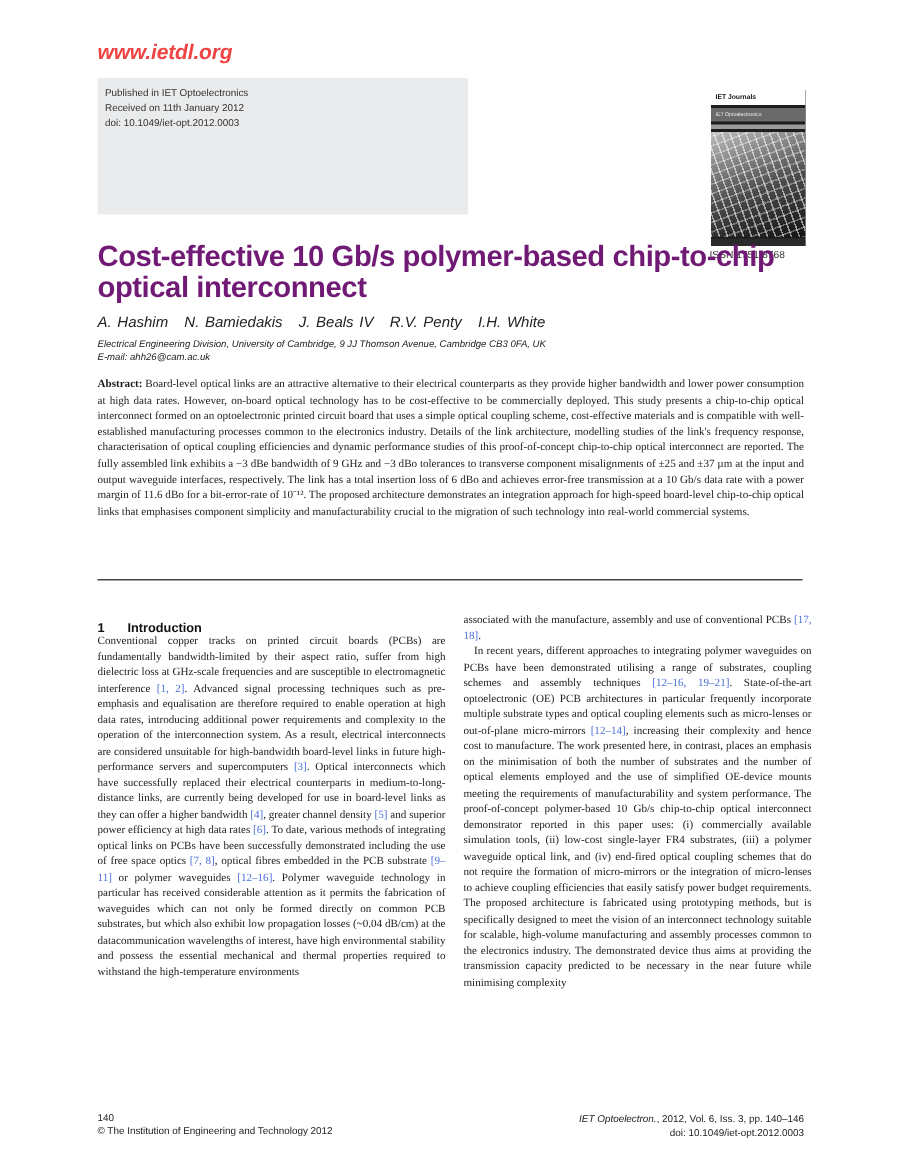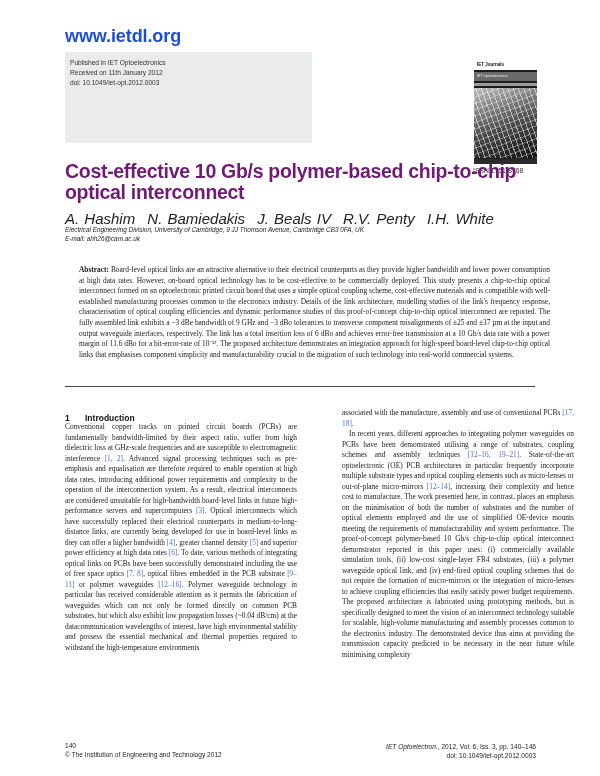--- a/index.html
+++ b/index.html
@@ -1,43 +1,43 @@
 <!DOCTYPE html>
 <html><head>
 <meta charset="utf-8">
 <style>
   html, body { margin: 0; padding: 0; background: #ffffff; }
   body { width: 600px; height: 776px; position: relative; overflow: hidden; font-family: "Liberation Serif", serif; color: #1a1a1a; }
-  .site { position: absolute; left: 65px; top: 26px; font-family: "Liberation Sans", sans-serif; font-weight: bold; font-size: 18px; color: #1d4ed8; letter-spacing: -0.1px; }
+  .site { position: absolute; left: 65px; top: 26px; font-family: "Liberation Sans", sans-serif; font-weight: bold; font-size: 14px; color: #ef4444; letter-spacing: -0.1px; font-style: italic; }
   .pubbox { position: absolute; left: 65px; top: 52px; width: 247px; height: 91px; background: #e9ebec; }
   .pubbox .line { display: block; font-family: "Liberation Sans", sans-serif; font-size: 6.6px; line-height: 10px; color: #333; padding-left: 5px; }
   .pubbox .first { padding-top: 6px; }
   .cover { position: absolute; left: 474px; top: 60px; width: 63px; height: 104px; background: #1c1c1c; overflow: hidden; }
   .cover .brand { position: absolute; left: 0; top: 0; width: 63px; height: 10px; background: #fff; font-family: "Liberation Sans", sans-serif; font-size: 4.5px; font-weight: bold; color: #111; line-height: 10px; padding-left: 3px; box-sizing: border-box; }
   .cover .band { position: absolute; left: 0; top: 12px; width: 63px; height: 9px; background: #6a6a6a; font-family: "Liberation Sans", sans-serif; font-size: 3.5px; color: #eee; line-height: 9px; padding-left: 3px; box-sizing: border-box; }
   .cover .band2 { position: absolute; left: 0; top: 23px; width: 63px; height: 3px; background: #9a9a9a; }
   .cover .art { position: absolute; left: 0; top: 28px; width: 63px; height: 70px;
     background:
       repeating-linear-gradient(70deg, rgba(255,255,255,0.55) 0 1px, transparent 1px 5px),
       repeating-linear-gradient(-20deg, rgba(255,255,255,0.35) 0 1px, transparent 1px 6px),
       linear-gradient(160deg, #bdbdbd 0%, #4a4a4a 55%, #111 100%); }
   .cover .foot { position: absolute; left: 0; bottom: 0; width: 63px; height: 5px; background: #2a2a2a; }
   .issn { position: absolute; left: 473px; top: 167px; font-family: "Liberation Sans", sans-serif; font-size: 6.8px; color: #333; }
   .title { position: absolute; left: 65px; top: 161px; width: 470px; font-family: "Liberation Sans", sans-serif; font-weight: bold; font-size: 19.5px; line-height: 21px; color: #701a75; margin: 0; letter-spacing: -0.3px; }
-  .authors { position: absolute; left: 65px; top: 210px; font-family: "Liberation Sans", sans-serif; font-style: italic; font-size: 15px; color: #222; word-spacing: 1px; }
+  .authors { position: absolute; left: 65px; top: 210px; font-family: "Liberation Sans", sans-serif; font-style: italic; font-size: 10px; color: #222; word-spacing: 1px; }
   .authors span { margin-right: 7px; }
   .affil { position: absolute; left: 65px; top: 226px; width: 480px; font-family: "Liberation Sans", sans-serif; font-style: italic; font-size: 6.4px; line-height: 8.5px; color: #222; }
-  .abstract { position: absolute; left: 65px; top: 251px; width: 471px; font-size: 7.4px; line-height: 10.6px; text-align: justify; color: #1a1a1a; margin: 14px; }
+  .abstract { position: absolute; left: 65px; top: 251px; width: 471px; font-size: 7.4px; line-height: 10.6px; text-align: justify; color: #1a1a1a; margin: 0; }
   .abstract b { font-weight: bold; }
   .rule { position: absolute; left: 65px; top: 386px; width: 470px; height: 1px; background: #444; }
   .secnum { position: absolute; left: 65px; top: 413px; font-family: "Liberation Sans", sans-serif; font-weight: bold; font-size: 8.5px; color: #111; }
   .sectitle { position: absolute; left: 85px; top: 413px; font-family: "Liberation Sans", sans-serif; font-weight: bold; font-size: 8.5px; color: #111; text-align: right; }
   .col { position: absolute; width: 232px; font-size: 7.4px; line-height: 10.5px; text-align: justify; color: #1a1a1a; margin: 0; }
   .col-left { left: 65px; top: 422px; }
-  .col-right { left: 309px; top: 408px; margin-left: 33px; }
+  .col-right { left: 309px; top: 408px; }
   .col p { margin: 0; }
   .col p.indent { text-indent: 7px; }
   .cite { color: #4a6fd8; }
   .pagenum { position: absolute; left: 65px; top: 742px; font-family: "Liberation Sans", sans-serif; font-size: 6.6px; color: #222; }
   .copyright { position: absolute; left: 65px; top: 751px; font-family: "Liberation Sans", sans-serif; font-size: 6.6px; color: #222; }
   .journalref { position: absolute; right: 64px; top: 742px; text-align: right; font-family: "Liberation Sans", sans-serif; font-size: 6.6px; line-height: 9px; color: #222; }
   .journalref i { font-style: italic; }
 </style>
 </head>
 <body>

